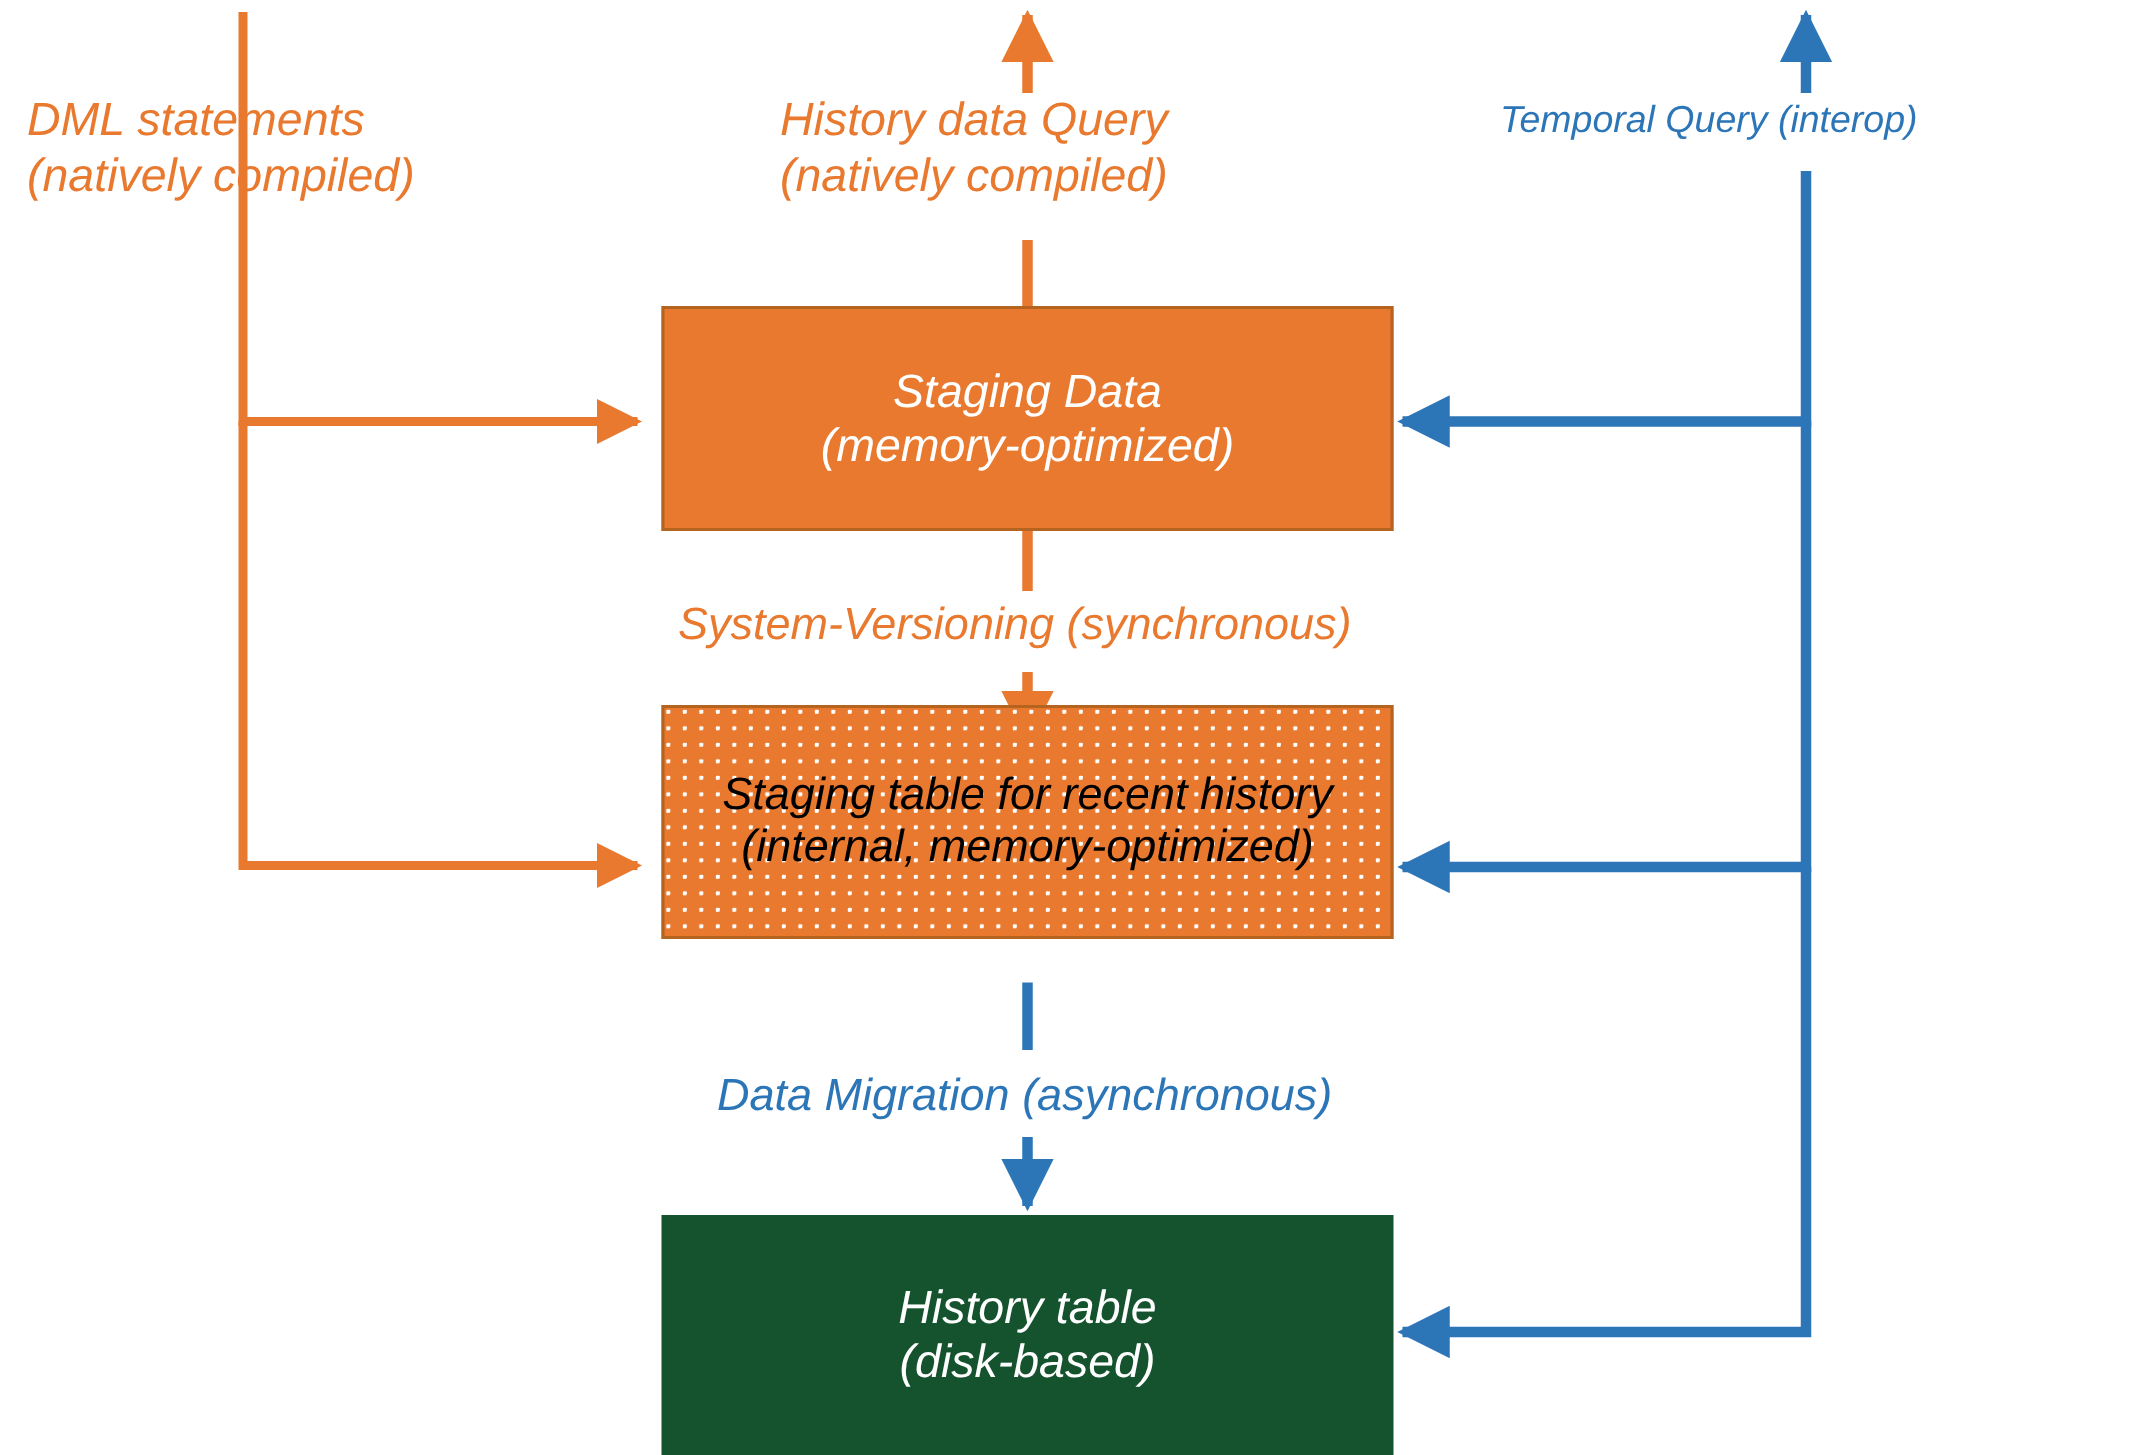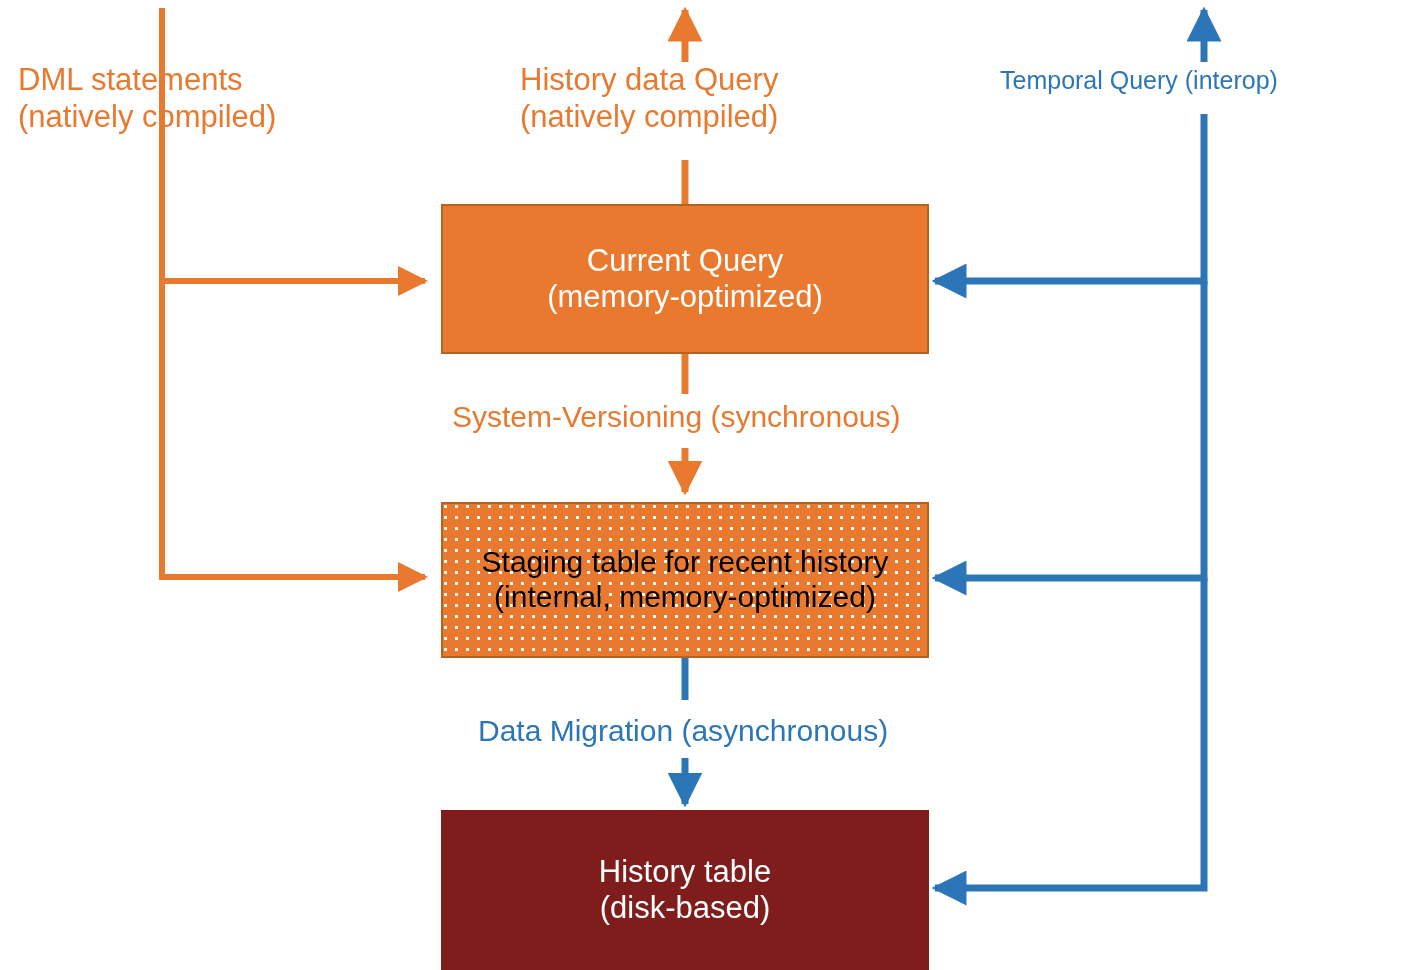--- a/index.html
+++ b/index.html
@@ -9,20 +9,21 @@
   }
   body {
     font-family: "Liberation Sans", sans-serif;
   }
   #stage {
     position: relative;
     width: 1420px;
     height: 970px;
     background: #ffffff;
     overflow: hidden;
+    font-style: italic;
   }
   #wires {
     position: absolute;
     left: 0;
     top: 0;
     width: 1420px;
     height: 970px;
     pointer-events: none;
   }
 
@@ -42,39 +43,39 @@
     width: 488px;
     height: 150px;
     background: #E8792E;
     border: 2px solid #B4641F;
     color: #ffffff;
     font-size: 31px;
   }
 
   .node-staging {
     left: 441px;
-    top: 502px;
+    top: 470px;
     width: 488px;
     height: 156px;
     background-color: #E8792E;
     border: 2px solid #B4641F;
     color: #000000;
     font-size: 30px;
     background-image:
       radial-gradient(circle at 2.5px 2.5px, #ffffff 1.4px, rgba(255,255,255,0) 1.6px);
     background-size: 11px 11px;
     background-position: 0 0;
   }
 
   .node-history {
     left: 441px;
     top: 810px;
     width: 488px;
     height: 160px;
-    background: #7f1d1d;
+    background: #14532d;
     border: none;
     color: #ffffff;
     font-size: 31px;
   }
 
   .node-label {
     display: block;
     width: 100%;
     padding: 0 8px;
     box-sizing: border-box;
@@ -187,21 +188,21 @@
   <div class="caption cap-currentquery">History data Query
 (natively compiled)</div>
 
   <div class="caption cap-temporal">Temporal Query (interop)</div>
 
   <div class="caption cap-migration">Data  Migration (asynchronous)</div>
 
   <div class="caption cap-sysver">System-Versioning (synchronous)</div>
 
   <div class="node node-current">
-    <span class="node-label">Current Query
+    <span class="node-label">Staging Data
 (memory-optimized)</span>
   </div>
 
   <div class="node node-staging">
     <span class="node-label">Staging table for recent history
 (internal, memory-optimized)</span>
   </div>
 
   <div class="node node-history">
     <span class="node-label">History table

